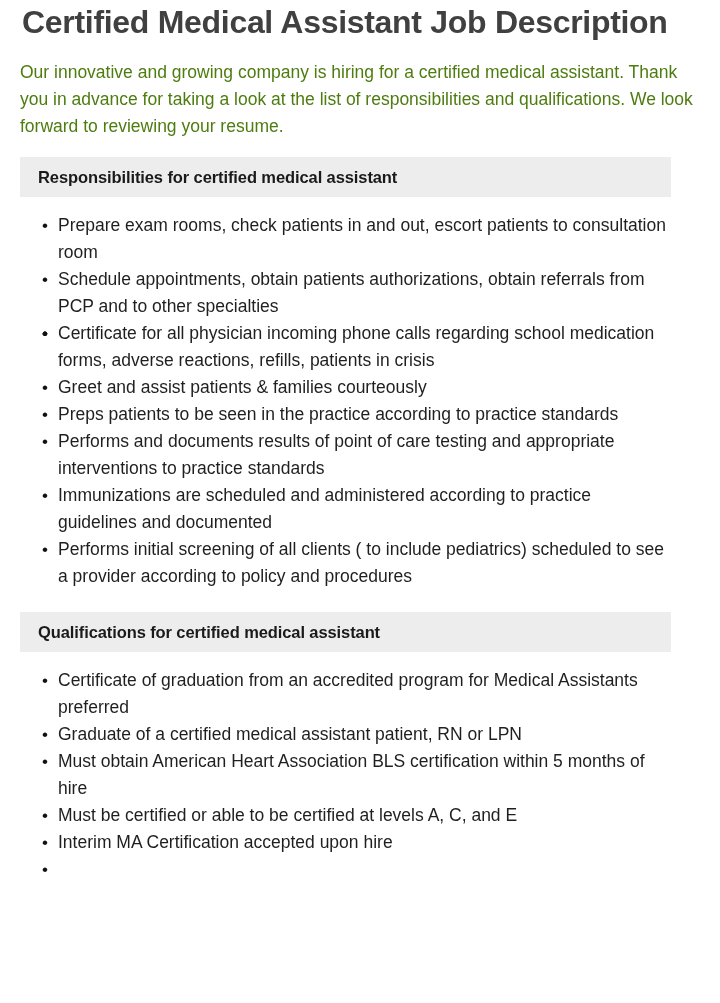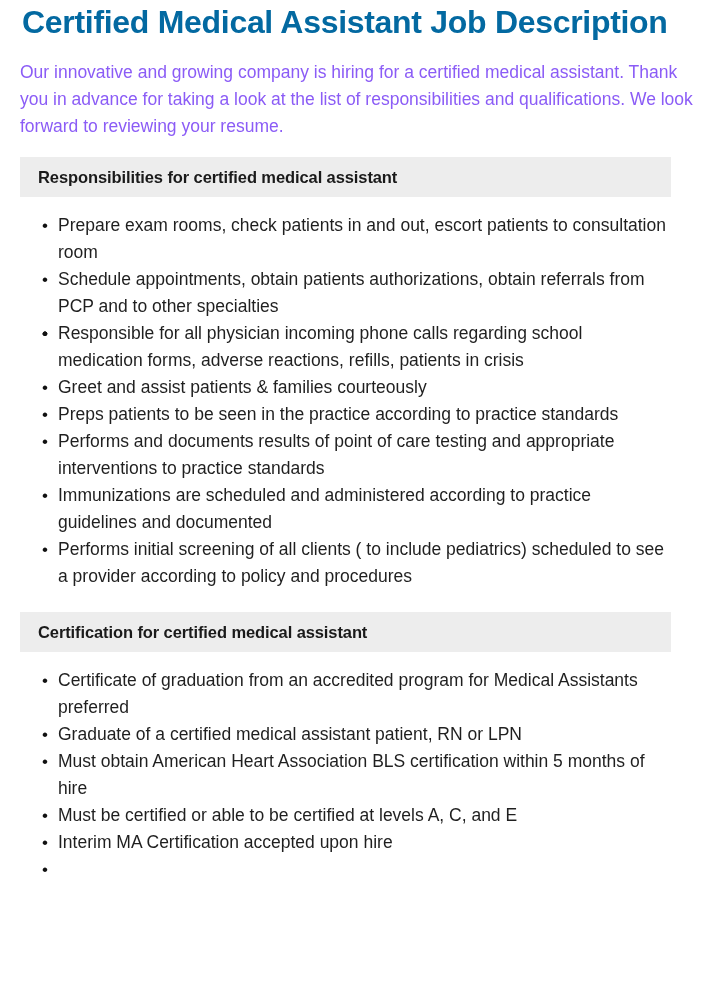--- a/index.html
+++ b/index.html
@@ -27,33 +27,33 @@
     margin: 0;
     padding: 0;
     position: absolute;
     left: 22px;
     top: 2px;
     width: 680px;
     font-size: 32px;
     line-height: 40px;
     font-weight: 700;
     letter-spacing: -0.3px;
-    color: #0369a1;
+    color: #404040;
   }
 
   
   .intro {
     position: absolute;
     left: 20px;
     top: 59px;
     width: 676px;
     margin: 0;
     font-size: 17.5px;
     line-height: 27px;
-    color: #8b5cf6;
+    color: #4d7c0f;
     font-weight: 400;
   }
 
   
   .sections {
     position: absolute;
     left: 0;
     top: 157px;
     width: 696px;
   }
@@ -121,31 +121,31 @@
   <div class="sections">
       <div class="section">
         <div class="section-header">
           <span class="section-header-label">Responsibilities for certified medical assistant</span>
         </div>
         <ul class="section-list">
           <li><span class="bullet">•</span><span>Prepare exam rooms, check patients in and out, escort patients to consultation room</span></li>
           <li><span class="bullet">•</span><span>Schedule appointments, obtain patients authorizations, obtain referrals from PCP and to other specialties</span></li>
           <li><span class="bullet">•</span></li>
           <li><span class="bullet">•</span></li>
-          <li><span class="bullet">•</span><span>Responsible for all physician incoming phone calls regarding school medication forms, adverse reactions, refills, patients in crisis</span></li>
+          <li><span class="bullet">•</span><span>Certificate for all physician incoming phone calls regarding school medication forms, adverse reactions, refills, patients in crisis</span></li>
           <li><span class="bullet">•</span><span>Greet and assist patients &amp; families courteously</span></li>
           <li><span class="bullet">•</span><span>Preps patients to be seen in the practice according to practice standards</span></li>
           <li><span class="bullet">•</span><span>Performs and documents results of point of care testing and appropriate interventions to practice standards</span></li>
           <li><span class="bullet">•</span><span>Immunizations are scheduled and administered according to practice guidelines and documented</span></li>
           <li><span class="bullet">•</span><span>Performs initial screening of all clients ( to include pediatrics) scheduled to see a provider according to policy and procedures</span></li>
         </ul>
       </div>
       <div class="section">
         <div class="section-header">
-          <span class="section-header-label">Certification for certified medical assistant</span>
+          <span class="section-header-label">Qualifications for certified medical assistant</span>
         </div>
         <ul class="section-list">
           <li><span class="bullet">•</span><span>Certificate of graduation from an accredited program for Medical Assistants preferred</span></li>
           <li><span class="bullet">•</span><span>Graduate of a certified medical assistant patient, RN or LPN</span></li>
           <li><span class="bullet">•</span><span>Must obtain American Heart Association BLS certification within 5 months of hire</span></li>
           <li><span class="bullet">•</span><span>Must be certified or able to be certified at levels A, C, and E</span></li>
           <li><span class="bullet">•</span><span>Interim MA Certification accepted upon hire</span></li>
           <li><span class="bullet">•</span></li>
         </ul>
       </div>

